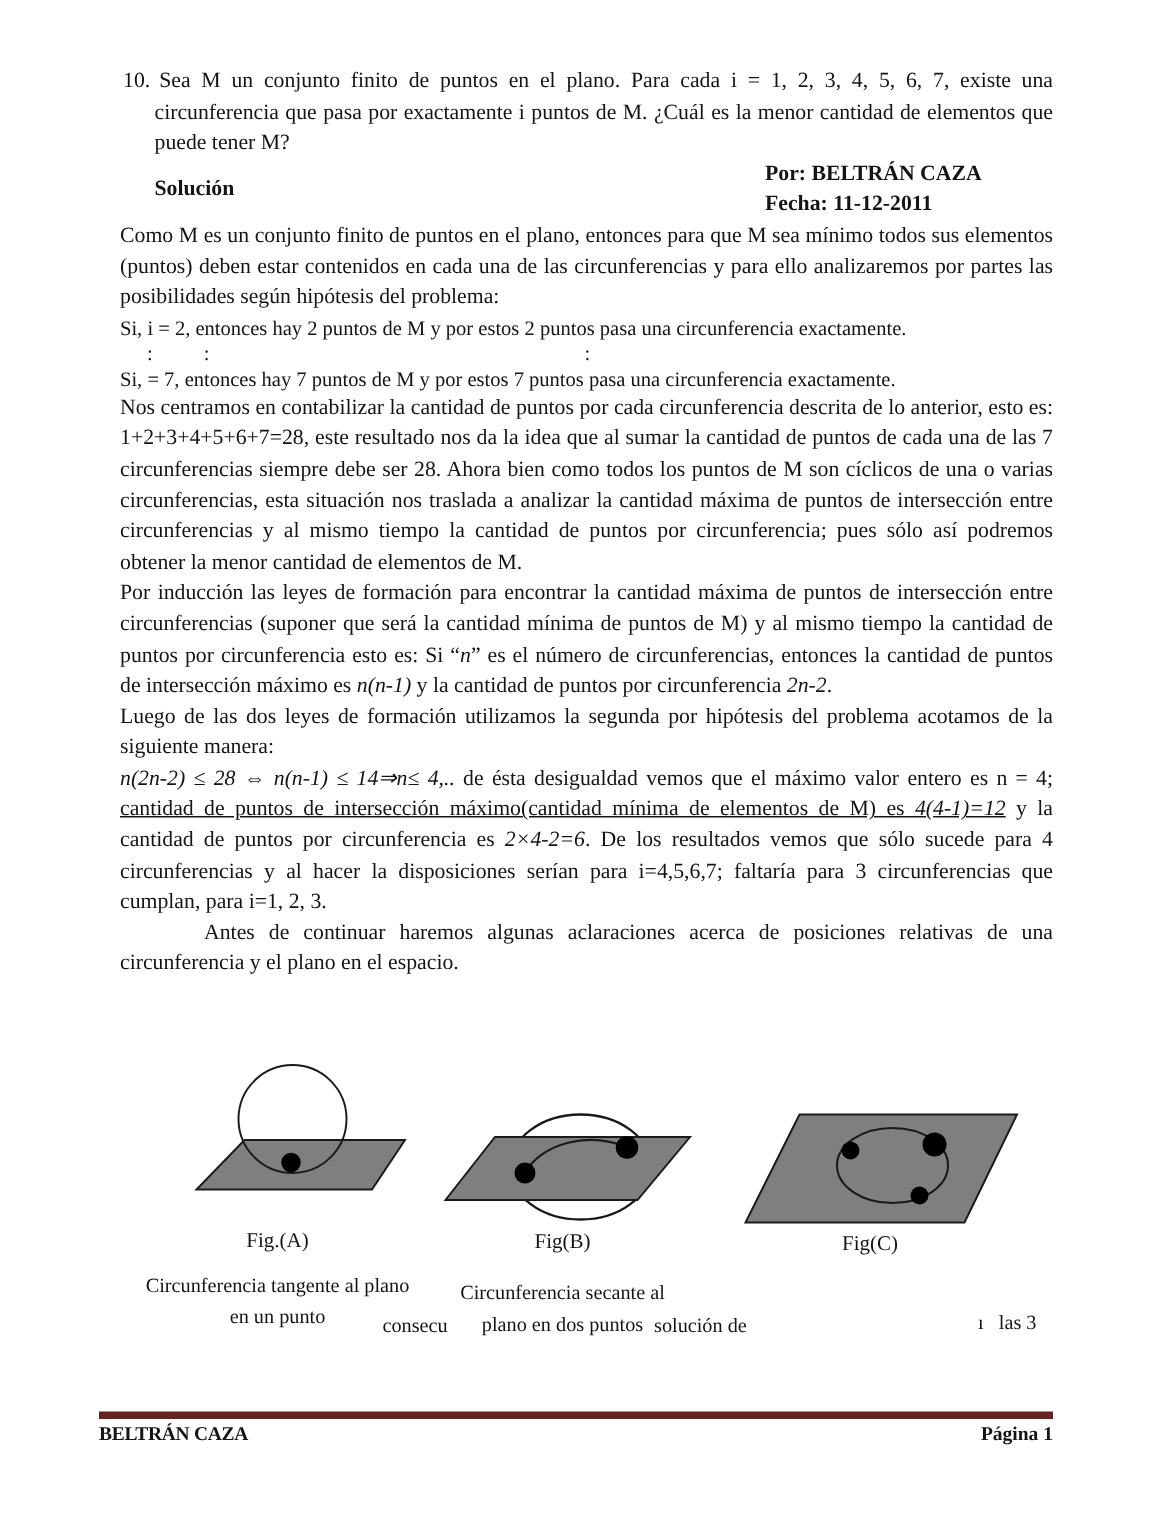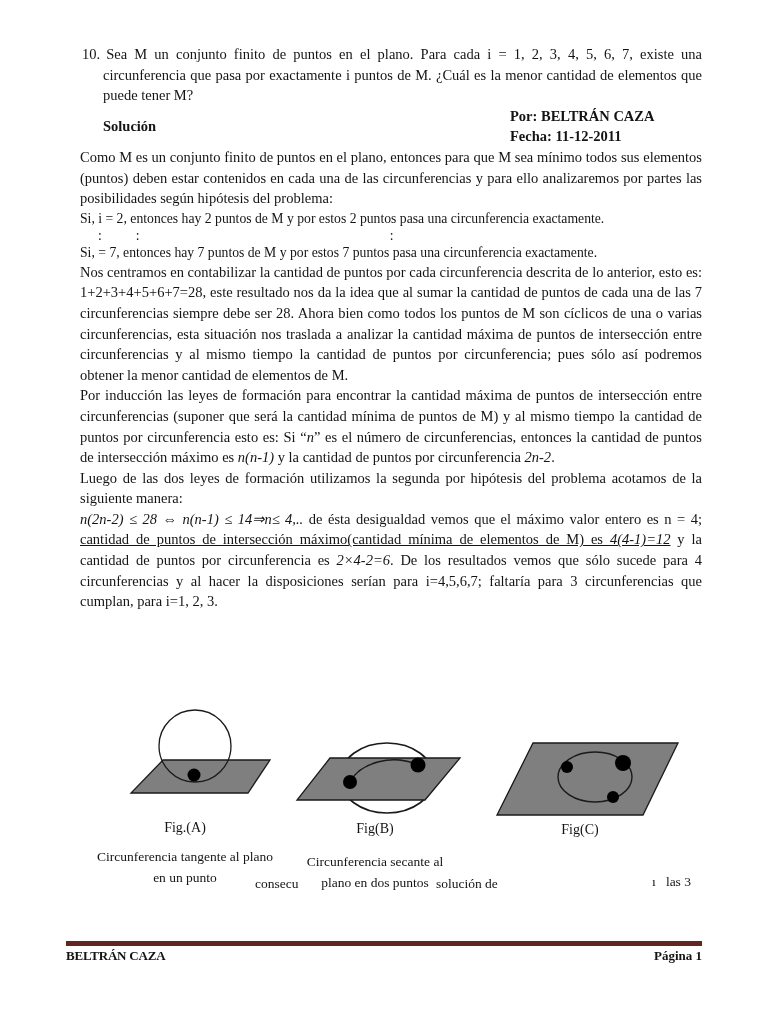--- a/index.html
+++ b/index.html
@@ -56,20 +56,21 @@
     <div class="case">Si, = 7,  entonces hay 7 puntos de M y por estos 7 puntos pasa una circunferencia exactamente.</div>
 
     <p class="just">Nos centramos en contabilizar la cantidad de puntos por cada circunferencia descrita de lo anterior, esto es: 1+2+3+4+5+6+7=28, este resultado nos da  la idea que al sumar la cantidad de puntos de cada una de las 7 circunferencias siempre debe ser 28. Ahora bien como todos los puntos de M son cíclicos de una o varias circunferencias, esta situación  nos traslada a analizar la cantidad máxima de puntos de intersección entre circunferencias y al mismo tiempo la cantidad de puntos por circunferencia; pues sólo así podremos obtener  la menor cantidad de elementos de M.</p>
 
     <p class="just"><span>Por inducción las leyes de formación para encontrar la cantidad máxima  de puntos de intersección entre circunferencias (suponer que será la cantidad  mínima de puntos de M)  y al mismo tiempo la cantidad de puntos por circunferencia esto es: Si “</span><span class="it">n</span><span>” es el número de circunferencias, entonces la cantidad de puntos de intersección máximo es </span><span class="it">n(n-1)</span><span> y la cantidad de puntos por circunferencia </span><span class="it">2n-2</span><span>.</span></p>
 
     <p class="just">Luego  de las dos leyes de formación utilizamos la segunda por  hipótesis del problema acotamos de la siguiente  manera:</p>
 
     <p class="just"><span class="it">n(2n-2) ≤ 28 ⇔ n(n-1) ≤ 14⇒n≤ 4,..</span><span>  de ésta desigualdad vemos que el máximo valor entero es n = 4;  </span><span class="ul">cantidad de  puntos de intersección máximo(cantidad mínima de elementos de M) es </span><span class="itul">4(4-1)=12</span><span> y la cantidad de puntos por circunferencia es </span><span class="it">2×4-2=6</span><span>. De los resultados vemos que sólo sucede para 4 circunferencias y al hacer la disposiciones  serían  para i=4,5,6,7; faltaría  para 3 circunferencias que cumplan, para i=1, 2, 3.</span></p>
 
+    <p class="just indent1">Antes de continuar haremos algunas aclaraciones acerca de  posiciones relativas de una circunferencia  y el plano  en el espacio.</p>
 
   </div>
 
   <div class="figwrap">
 
     <svg class="figsvg" style="left:118px;top:708px;" width="200" height="115">
       <polygon points="45,52 152,52 130,85 13,85" stroke="#1a1a1a" stroke-width="1.3" fill="#7f7f7f"></polygon>
       <circle cx="77" cy="38" r="36" fill="none" stroke="#1a1a1a" stroke-width="1.3"></circle>
       <circle cx="76" cy="67" r="6.5" fill="#000000"></circle>
     </svg>

